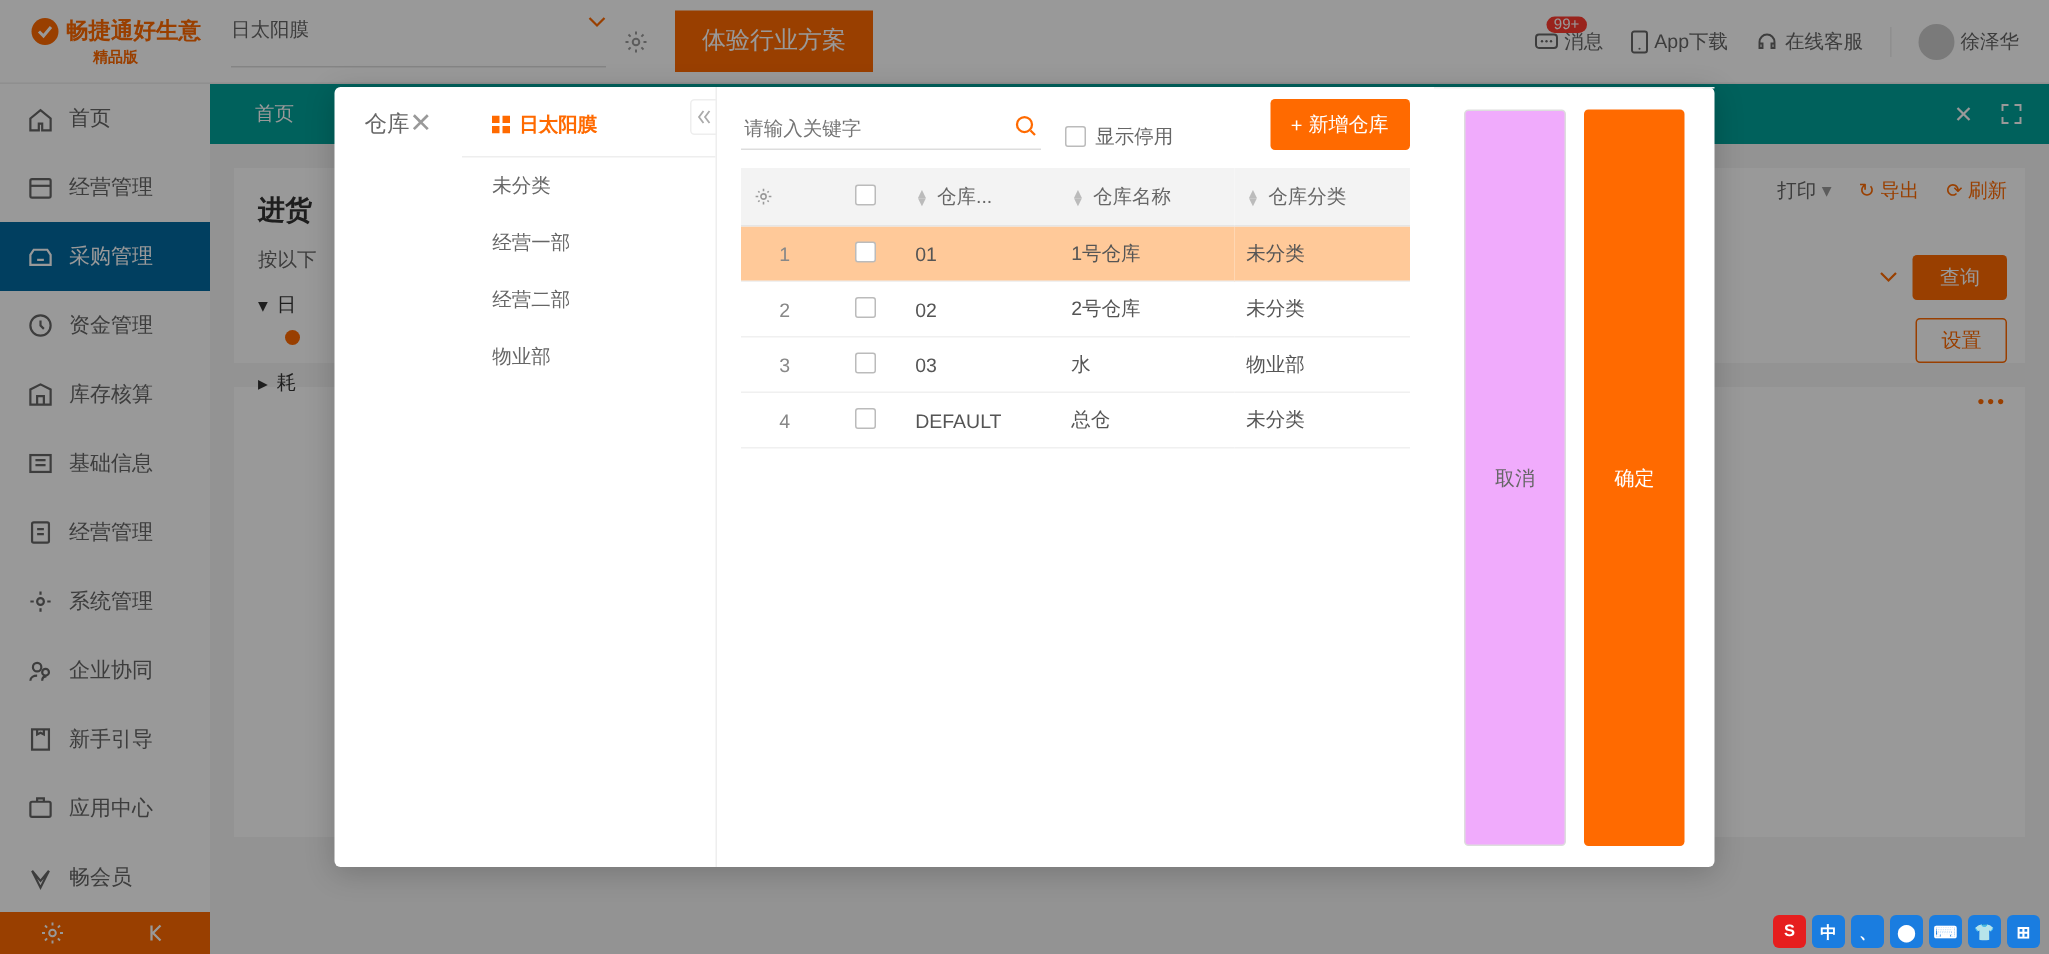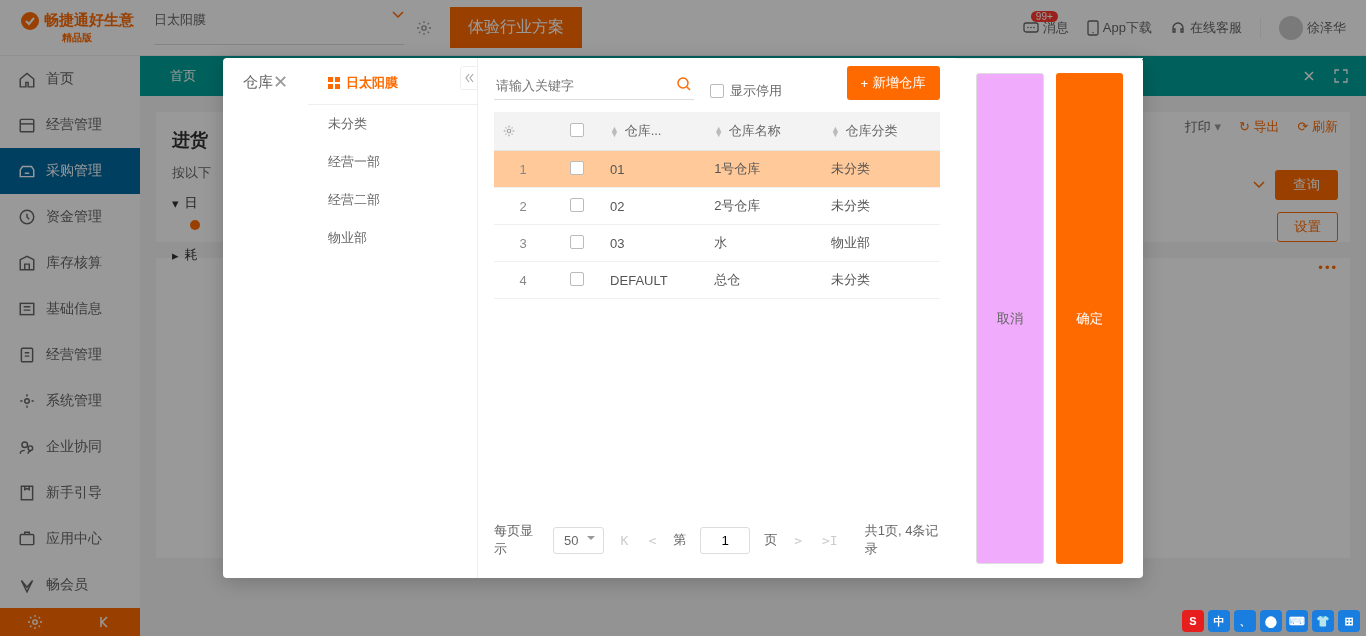--- a/index.html
+++ b/index.html
@@ -435,32 +435,20 @@
               </tr>
               <tr>
                 <td class="idx-col">4</td>
                 <td class="check-col"><span class="chk"></span></td>
                 <td>DEFAULT</td>
                 <td>总仓</td>
                 <td>未分类</td>
               </tr>
             </tbody>
         </table>
-        <div class="pagination">
-          <span>每页显示</span>
-          <span class="page-select">50</span>
-          <span class="page-nav">K</span>
-          <span class="page-nav">&lt;</span>
-          <span>第</span>
-          <input class="page-input" value="1" style="">
-          <span>页</span>
-          <span class="page-nav">&gt;</span>
-          <span class="page-nav">&gt;I</span>
-          <span style="margin-left:10px">共1页, 4条记录</span>
-        </div>
       </div>
     </div>
     <div class="modal-footer">
       <button class="btn-cancel">取消</button>
       <button class="btn-confirm">确定</button>
     </div>
   </div>
 </div>
 
 <div class="ime-bar">

